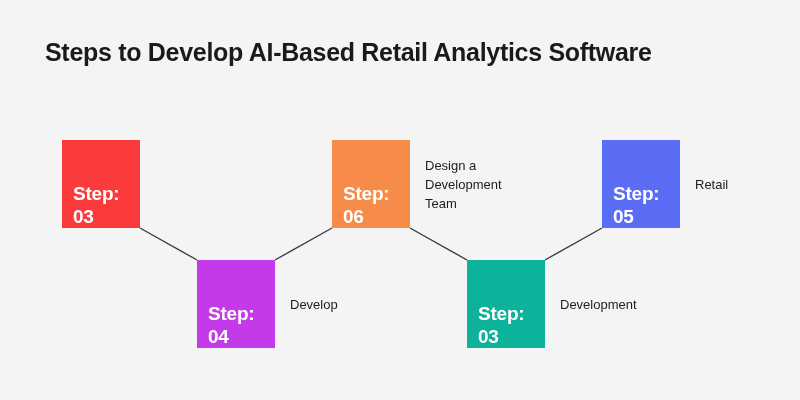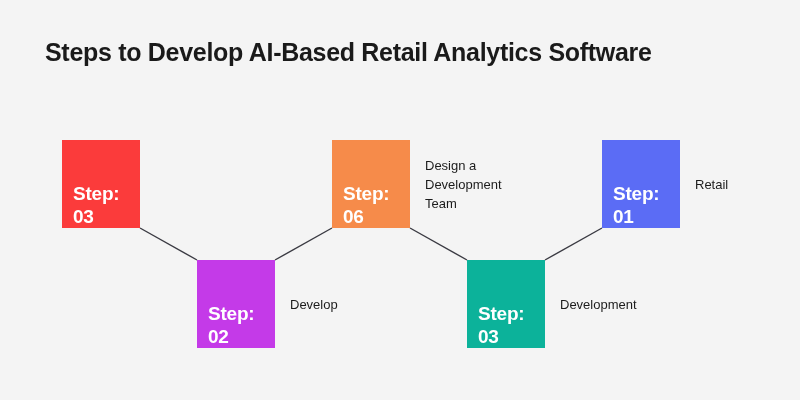--- a/index.html
+++ b/index.html
@@ -90,21 +90,21 @@
   <div id="steps-container">
       <div class="step-node" style="left: 62px; top: 140px; width: 78px; height: 88px;">
         <div class="step-box" style="background: rgb(251, 59, 59);">
           <span class="step-word">Step:</span>
           <span class="step-number">03</span>
         </div>
       </div>
       <div class="step-node" style="left: 197px; top: 260px; width: 78px; height: 88px;">
         <div class="step-box" style="background: rgb(196, 58, 232);">
           <span class="step-word">Step:</span>
-          <span class="step-number">02</span>
+          <span class="step-number">04</span>
         </div>
         <div class="step-label label-mid">Develop</div>
       </div>
       <div class="step-node" style="left: 332px; top: 140px; width: 78px; height: 88px;">
         <div class="step-box" style="background: rgb(246, 139, 74);">
           <span class="step-word">Step:</span>
           <span class="step-number">06</span>
         </div>
         <div class="step-label label-mid">Design a
 Development
@@ -113,19 +113,19 @@
       <div class="step-node" style="left: 467px; top: 260px; width: 78px; height: 88px;">
         <div class="step-box" style="background: rgb(12, 178, 154);">
           <span class="step-word">Step:</span>
           <span class="step-number">03</span>
         </div>
         <div class="step-label label-mid">Development</div>
       </div>
       <div class="step-node" style="left: 602px; top: 140px; width: 78px; height: 88px;">
         <div class="step-box" style="background: rgb(91, 108, 245);">
           <span class="step-word">Step:</span>
-          <span class="step-number">01</span>
+          <span class="step-number">05</span>
         </div>
         <div class="step-label label-mid">Retail</div>
       </div>
     </div>
 
 </div>
 
 </body></html>

